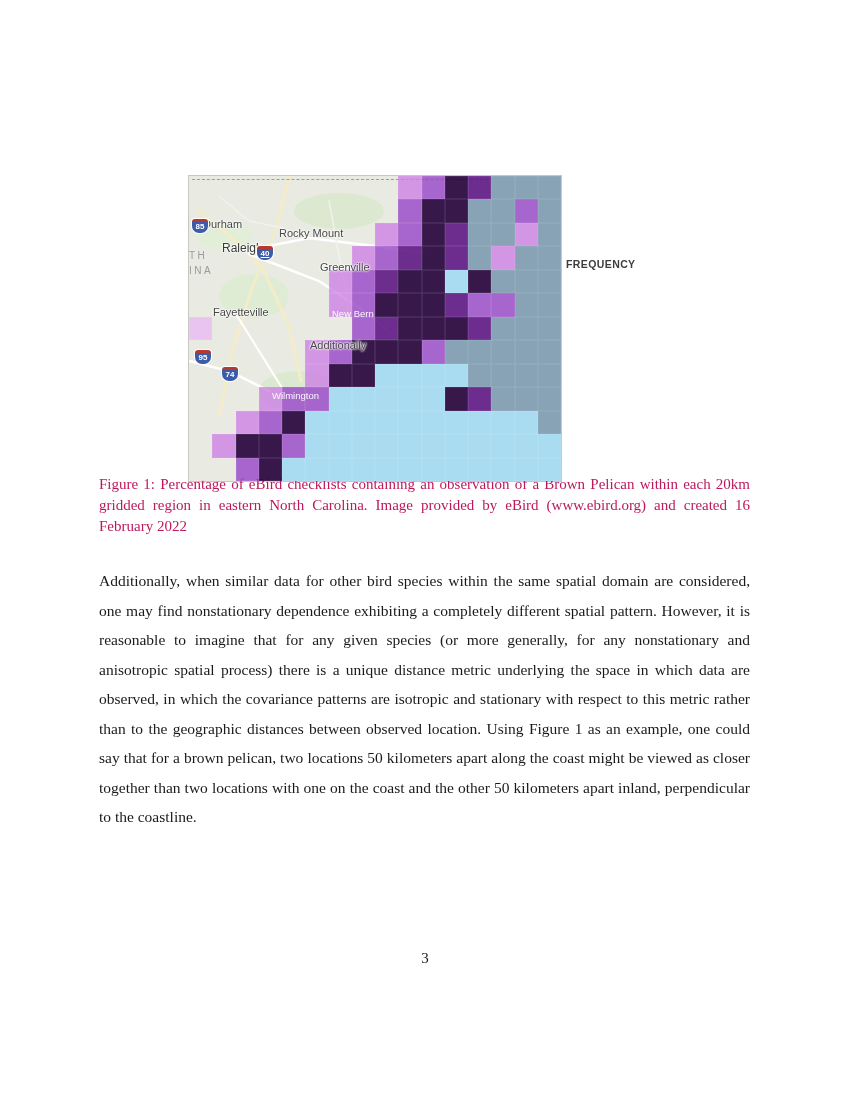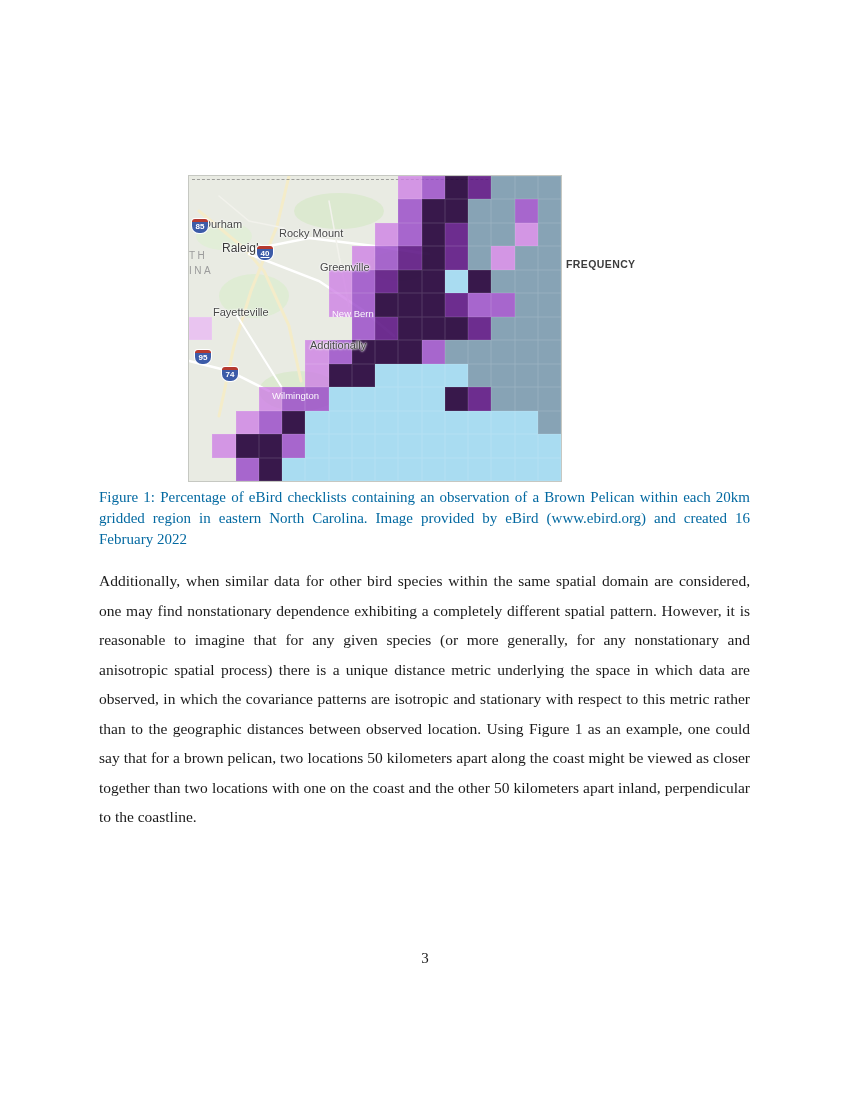--- a/index.html
+++ b/index.html
@@ -30,22 +30,22 @@
   
   .legend{position:absolute;left:566px;top:258px;width:110px;}
   .legend-title{font:bold 10.5px "Liberation Sans",sans-serif;color:#3d3d3d;
                 letter-spacing:.4px;margin-bottom:15px;}
   .legend-item{display:flex;align-items:center;margin-bottom:4px;}
   .legend-swatch{display:inline-block;width:14px;height:14px;margin-right:7px;
                  border:1px solid #8a8a8a;flex:0 0 auto;}
   .legend-label{font:10.5px "Liberation Sans",sans-serif;color:#2e2e2e;}
 
   
-  .caption{position:absolute;left:99px;top:487px;width:651px;
-           font-size:15px;line-height:21px;color:#0369a1;text-align:justify;}
+  .caption{position:absolute;left:99px;top:474px;width:651px;
+           font-size:15px;line-height:21px;color:#be185d;text-align:justify;}
   .body-text{position:absolute;left:99px;top:566px;width:651px;}
   .body-text p{margin:0;font-size:15.5px;line-height:29.5px;color:#1a1a1a;text-align:justify;}
   .body-text p + p{text-indent:26px;}
   .page-num{position:absolute;left:0;top:950px;width:850px;text-align:center;
             font-size:15px;color:#1a1a1a;}
 </style>
 </head>
 <body>
 
 <div class="page">

